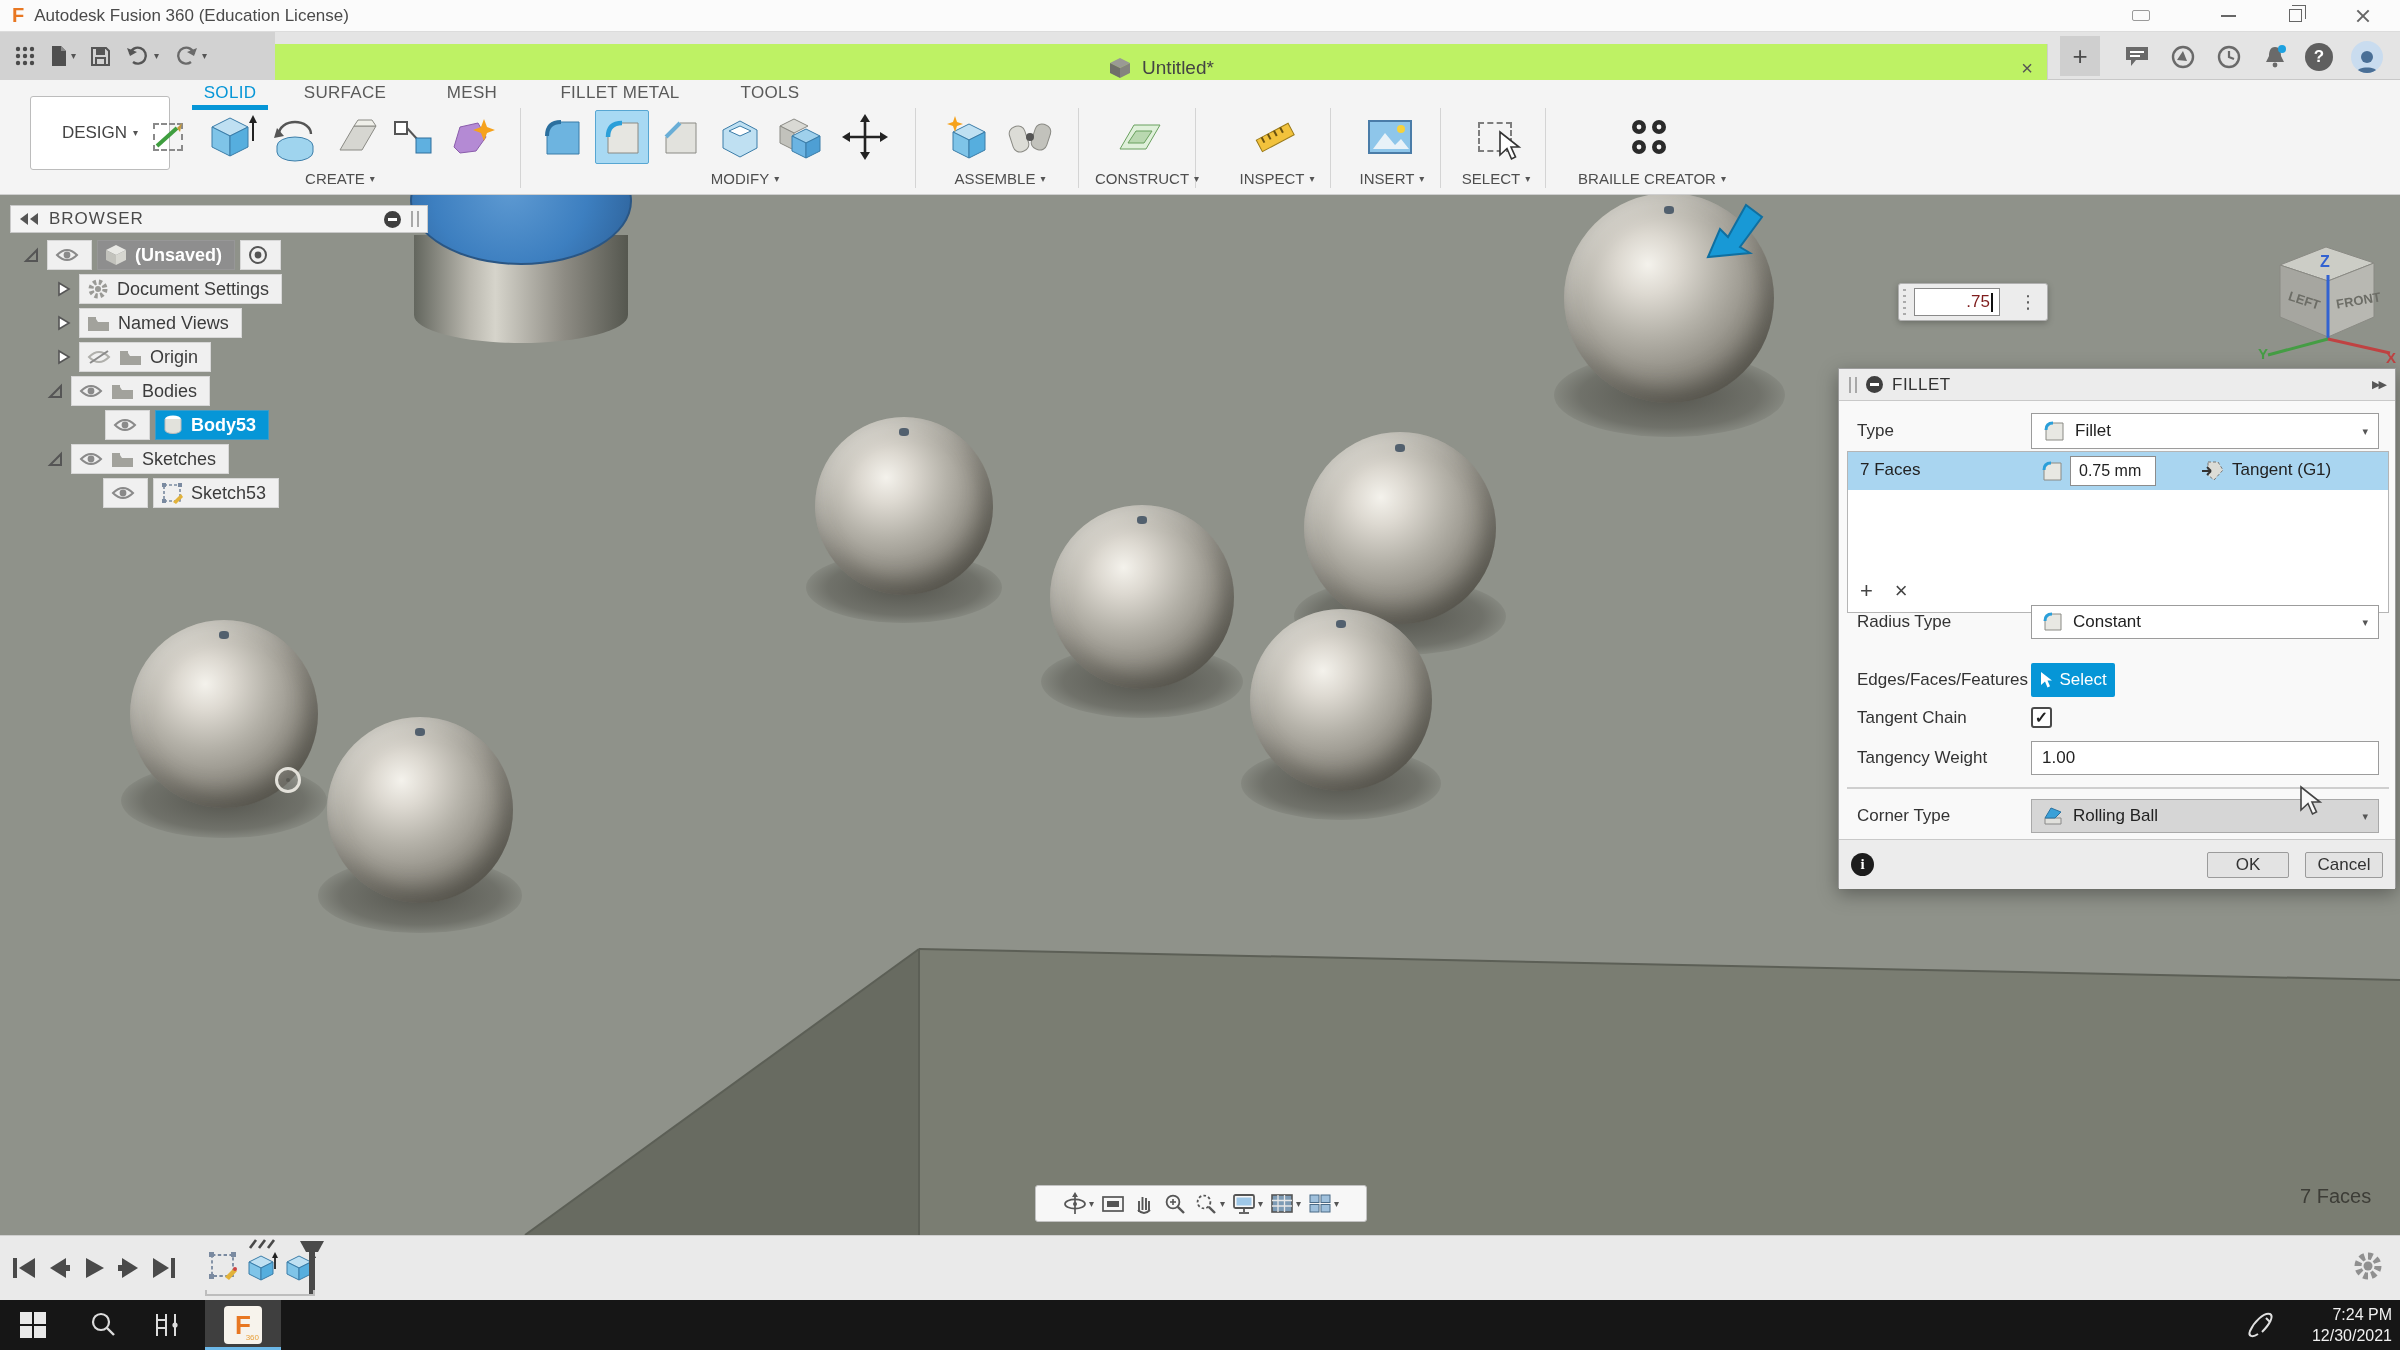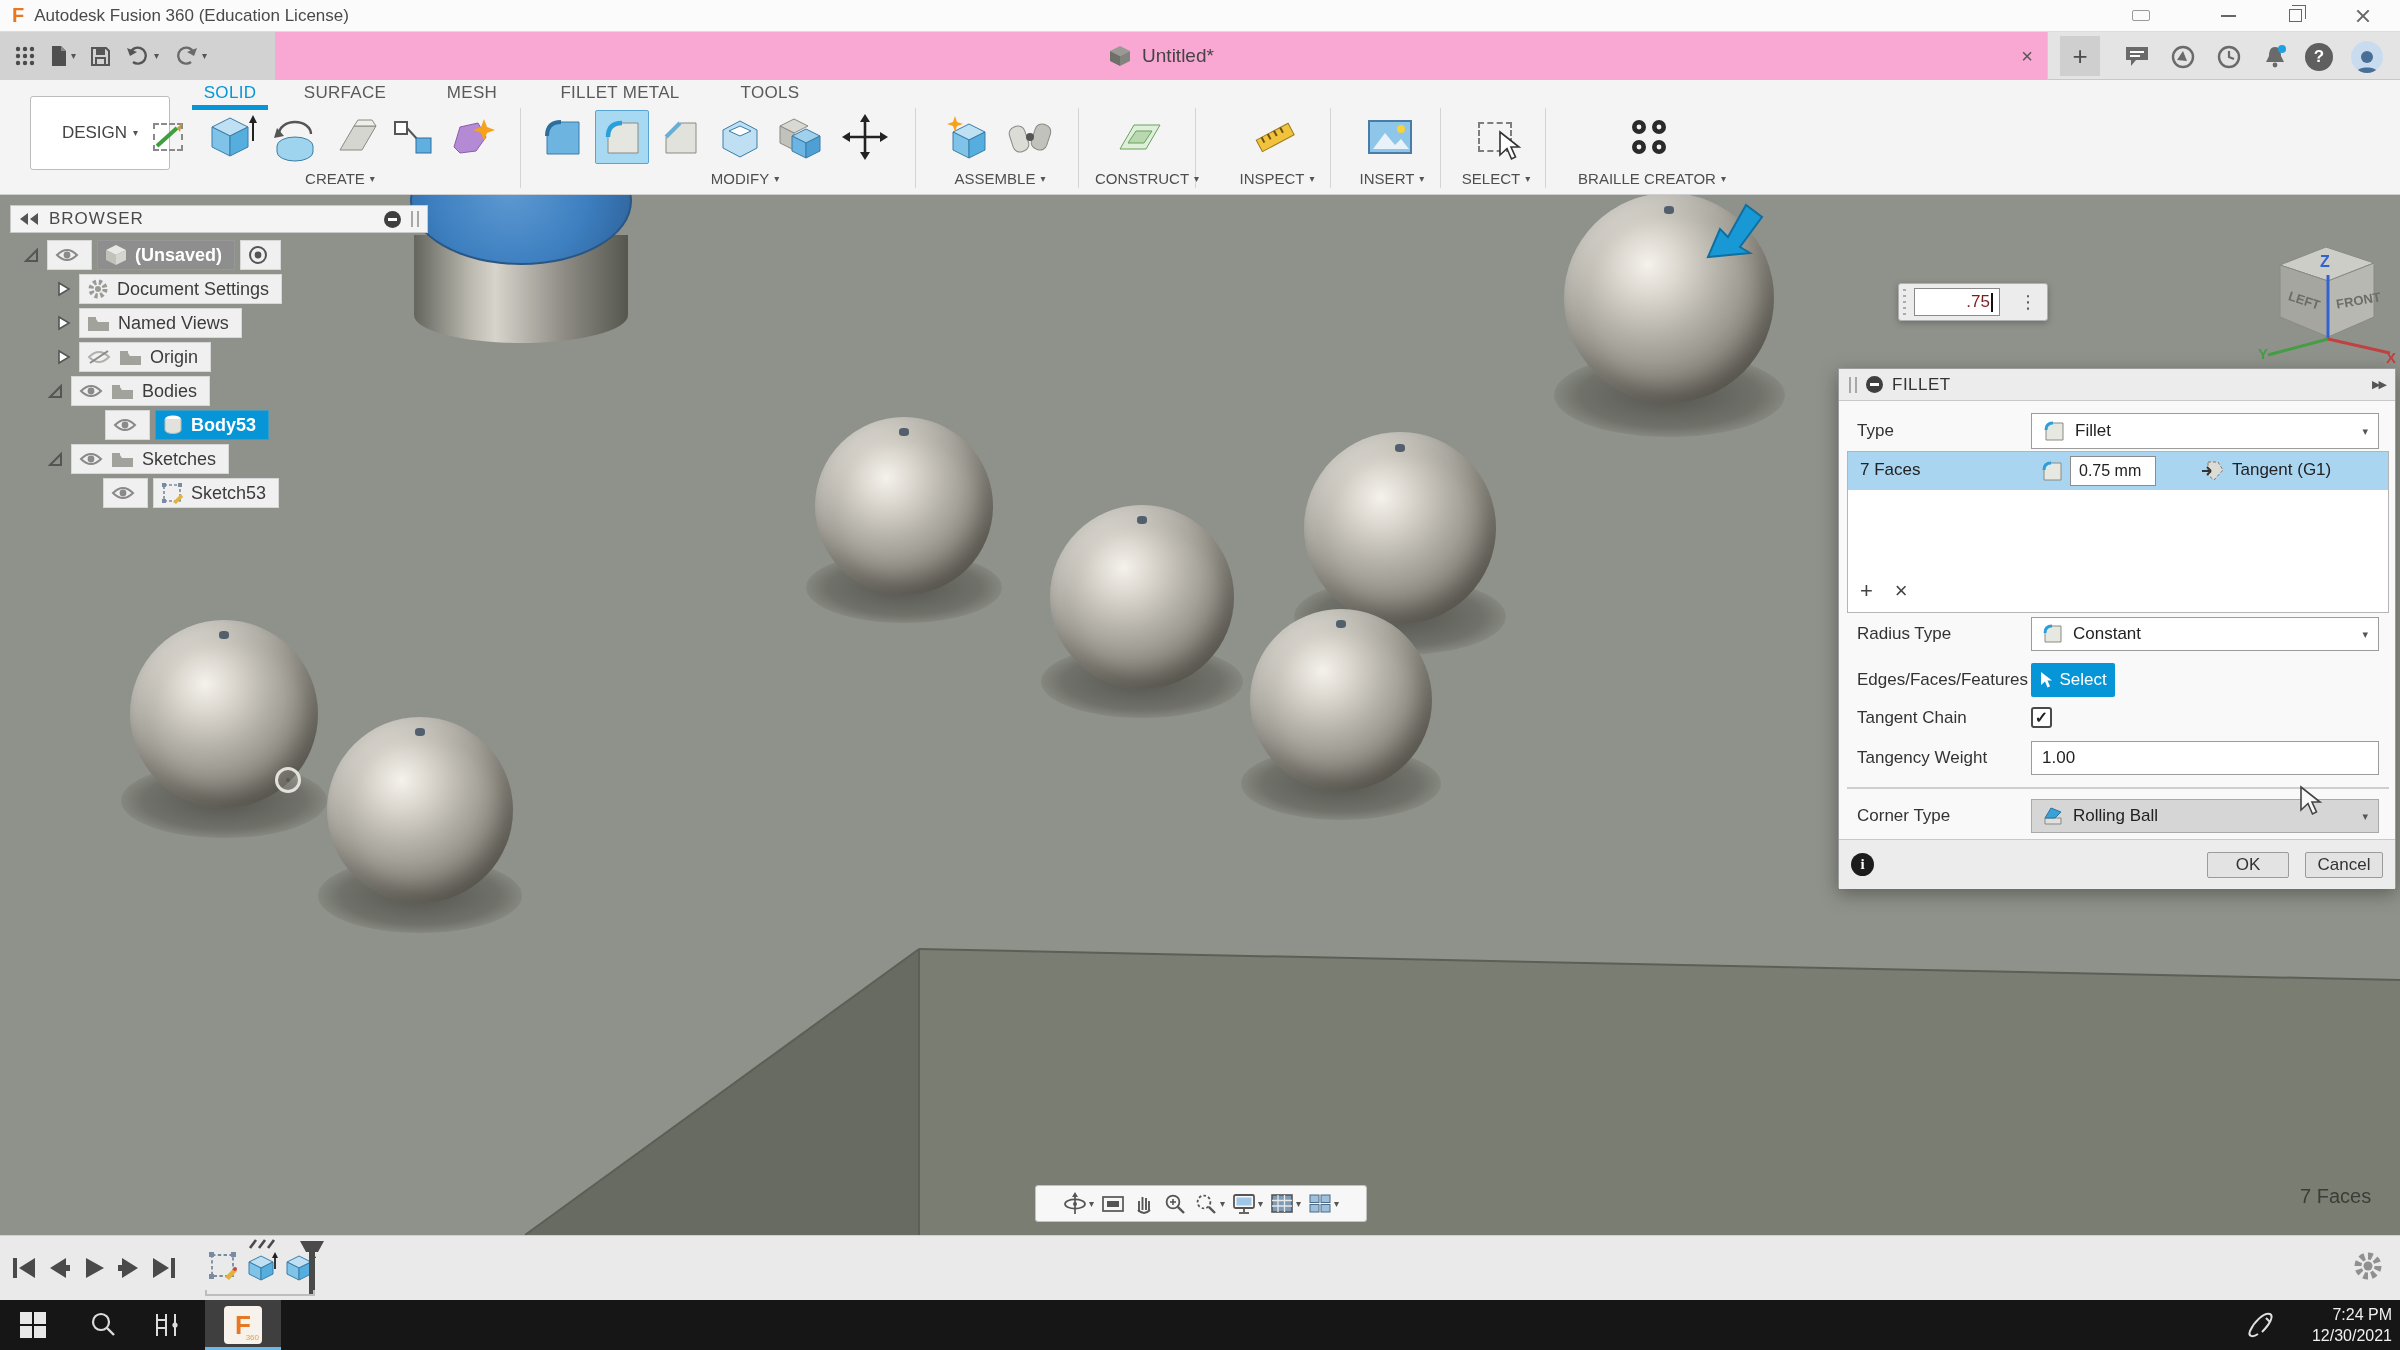--- a/index.html
+++ b/index.html
@@ -18,21 +18,21 @@
 .close-glyph{position:relative;width:16px;height:16px}
 .close-glyph:before,.close-glyph:after{content:"";position:absolute;left:7px;top:0;width:2px;height:16px;background:#666}
 .close-glyph:before{transform:rotate(45deg)}.close-glyph:after{transform:rotate(-45deg)}
 .kbd-glyph{width:18px;height:11px;border:1.5px solid #9a9a9a;border-radius:2px}
 
 
 #appbar{position:absolute;left:0;top:32px;width:2400px;height:48px;background:#e4e4e4;border-bottom:1px solid #c8c8c8}
 #qat{position:absolute;left:0;top:0;width:275px;height:48px;background:#d2d2d2;display:flex;align-items:center;gap:14px;padding-left:14px}
 .qi{display:flex;align-items:center;gap:3px;color:#4c4c4c}
 .caret{font-size:10px;color:#555;line-height:1}
-#doc-tab{position:absolute;left:275px;top:0;width:1773px;height:48px;background:#f9a8d4;border-right:1px solid #cecece;display:flex;align-items:center;justify-content:center;gap:10px}
+#doc-tab{position:absolute;left:275px;top:12px;width:1773px;height:48px;background:#bef264;border-right:1px solid #cecece;display:flex;align-items:center;justify-content:center;gap:10px}
 #doc-tab .tab-title{font-size:19px;color:#444}
 #tab-close{position:absolute;right:8px;top:12px;width:24px;height:24px;display:flex;align-items:center;justify-content:center;font-size:20px;color:#555}
 #newtab{position:absolute;left:2060px;top:4px;width:40px;height:40px;background:#cfcfcf;display:flex;align-items:center;justify-content:center;font-size:26px;color:#4c4c4c}
 .appicon{position:absolute;top:8px;width:34px;height:34px;display:flex;align-items:center;justify-content:center}
 .help-circ{width:28px;height:28px;border-radius:50%;background:#5f5f5f;color:#fff;font-size:17px;font-weight:bold;display:flex;align-items:center;justify-content:center}
 .avatar-circ{width:32px;height:32px;border-radius:50%;background:#c9dcef;overflow:hidden;display:flex;align-items:flex-end;justify-content:center}
 
 
 #ribbon{position:absolute;left:0;top:80px;width:2400px;height:115px;background:#f4f4f4;border-bottom:1px solid #cfcfcf}
 #design-btn{position:absolute;left:30px;top:16px;width:140px;height:74px;background:#fff;border:1px solid #bcbcbc;border-radius:3px;display:flex;align-items:center;justify-content:center;gap:6px;font-size:17px;color:#444}
@@ -789,21 +789,21 @@
             </svg>
           </span>
         <span class="tg1">Tangent (G1)</span>
       </div>
       <div id="tbl-actions">
         <span>+</span>
         <span>×</span>
       </div>
     </div>
 
-    <div class="drow" style="top:248px">
+    <div class="drow" style="top:236px">
       <span class="dlabel">Radius Type</span>
       <span class="dd" style="height:34px">
         <svg width="22" height="22">
             <path d="M3 19 L3 10 Q3 3 10 3 L19 3 L19 19 Z" fill="#e8e8e3" stroke="#8a8a84"></path>
             <path d="M3 10 Q3 3 10 3" fill="none" stroke="#2b9fd9" stroke-width="3"></path>
           </svg>
         <span>Constant</span>
         <span class="caret">▾</span>
       </span>
     </div>

